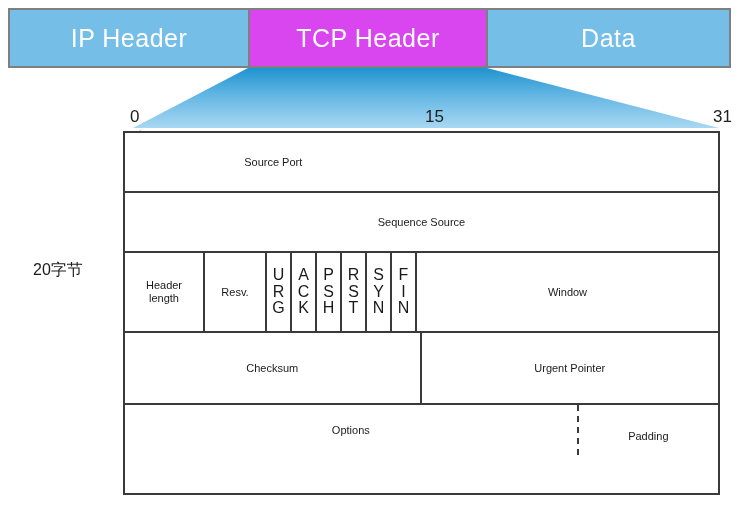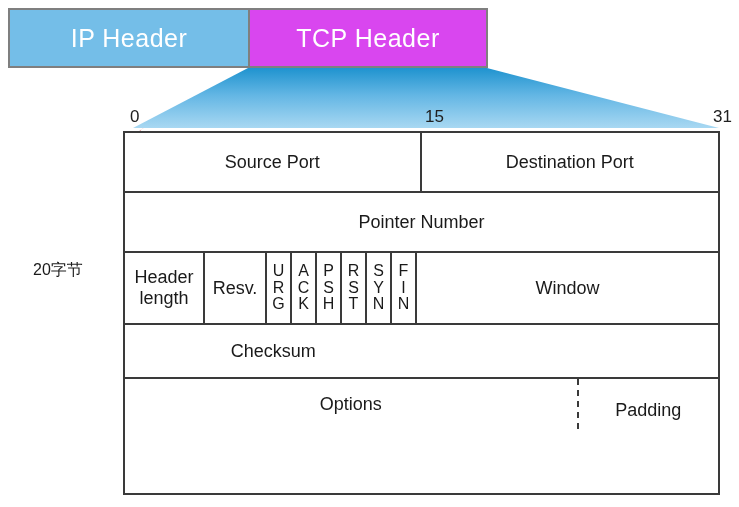--- a/index.html
+++ b/index.html
@@ -124,31 +124,31 @@
     box-sizing: border-box;
     border-bottom: 2px solid #3a3a3a;
     width: 100%;
   }
   .tcp-row:last-child { border-bottom: none; }
   .tcp-cell {
     box-sizing: border-box;
     display: flex;
     align-items: center;
     justify-content: center;
-    font-size: 18px;
+    font-size: 11px;
     color: #1a1a1a;
     border-right: 2px solid #3a3a3a;
     text-align: center;
     overflow: hidden;
   }
   .tcp-cell:last-child { border-right: none; }
 
   .row-h60 { height: 60px; }
-  .row-h72 { height: 72px; }
-  .row-h58 { height: 54px; }
+  .row-h72 { height: 80px; }
+  .row-h58 { height: 72px; }
   .row-h50 { height: 50px; }
 
   .w-half { width: 50%; }
   .w-full { width: 100%; }
 
   
   .c-hdrlen { width: 80px; line-height: 1.15; }
   .c-resv   { width: 62px; }
   .c-flag   { width: 25px; }
   .c-window { flex: 1 1 auto; }
@@ -166,20 +166,21 @@
   .dashed-right {
     border-right: 2px dashed #3a3a3a;
   }
 </style>
 </head>
 <body>
 
 <div id="packet-strip">
   <div class="packet-seg" id="seg-ip">IP Header</div>
   <div class="packet-seg" id="seg-tcp">TCP  Header</div>
+  <div class="packet-seg" id="seg-data">Data</div>
 </div>
 
 <svg id="funnel" viewBox="0 0 739 64" preserveAspectRatio="none">
   <defs>
     <linearGradient id="funnelGrad" x1="0" y1="0" x2="0" y2="1">
       <stop offset="0%" stop-color="#1f93cf"></stop>
       <stop offset="45%" stop-color="#63b6e4"></stop>
       <stop offset="100%" stop-color="#a8d8f2"></stop>
     </linearGradient>
   </defs>
@@ -200,25 +201,24 @@
     <path d="M21 319 C11 319, 13 306, 12 282 C11 244, 12 204, 9 169
              C6 200, 10 238, 9 278 C8 304, 11 319, 21 319 Z" fill="#b01116"></path>
     <rect x="7.5" y="150" width="3.2" height="22" fill="#b01116"></rect>
   </svg>
 </div>
 
 <div id="tcp-table">
 
   <div class="tcp-row row-h60">
     <div class="tcp-cell w-half">Source Port</div>
-    <div class="tcp-cell w-half">Destination Port</div>
   </div>
 
   <div class="tcp-row row-h60">
-    <div class="tcp-cell w-full">Pointer Number</div>
+    <div class="tcp-cell w-full">Sequence Source</div>
   </div>
 
 
   <div class="tcp-row row-h72">
     <div class="tcp-cell c-hdrlen">
       <div>
         <div>Header</div>
         <div>length</div>
       </div>
     </div>
@@ -253,20 +253,21 @@
       <span>F</span>
       <span>I</span>
       <span>N</span>
     </div>
 
     <div class="tcp-cell c-window">Window</div>
   </div>
 
   <div class="tcp-row row-h58">
     <div class="tcp-cell w-half">Checksum</div>
+    <div class="tcp-cell w-half">Urgent Pointer</div>
   </div>
 
   <div class="tcp-row row-h50">
     <div class="tcp-cell dashed-right" style="width:76.5%;">Options</div>
     <div class="tcp-cell" style="width:23.5%;margin-top:12px;">Padding</div>
   </div>
 
 </div>
 
 </body></html>

